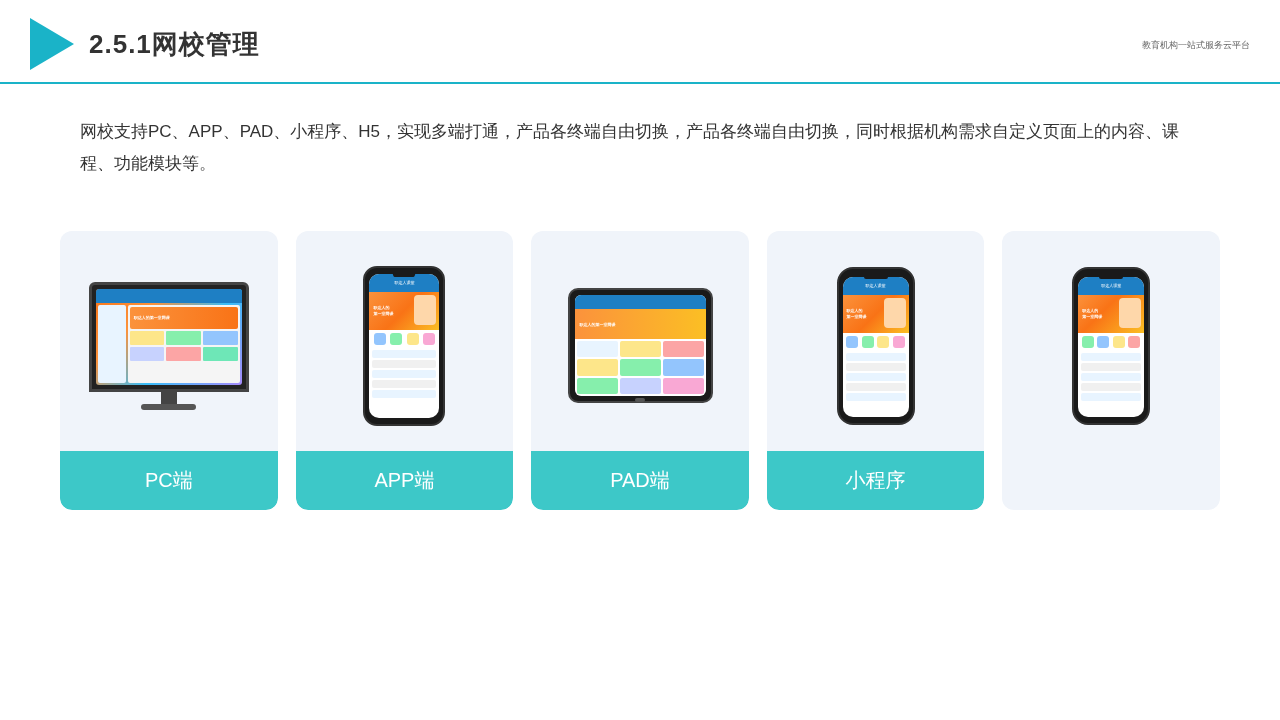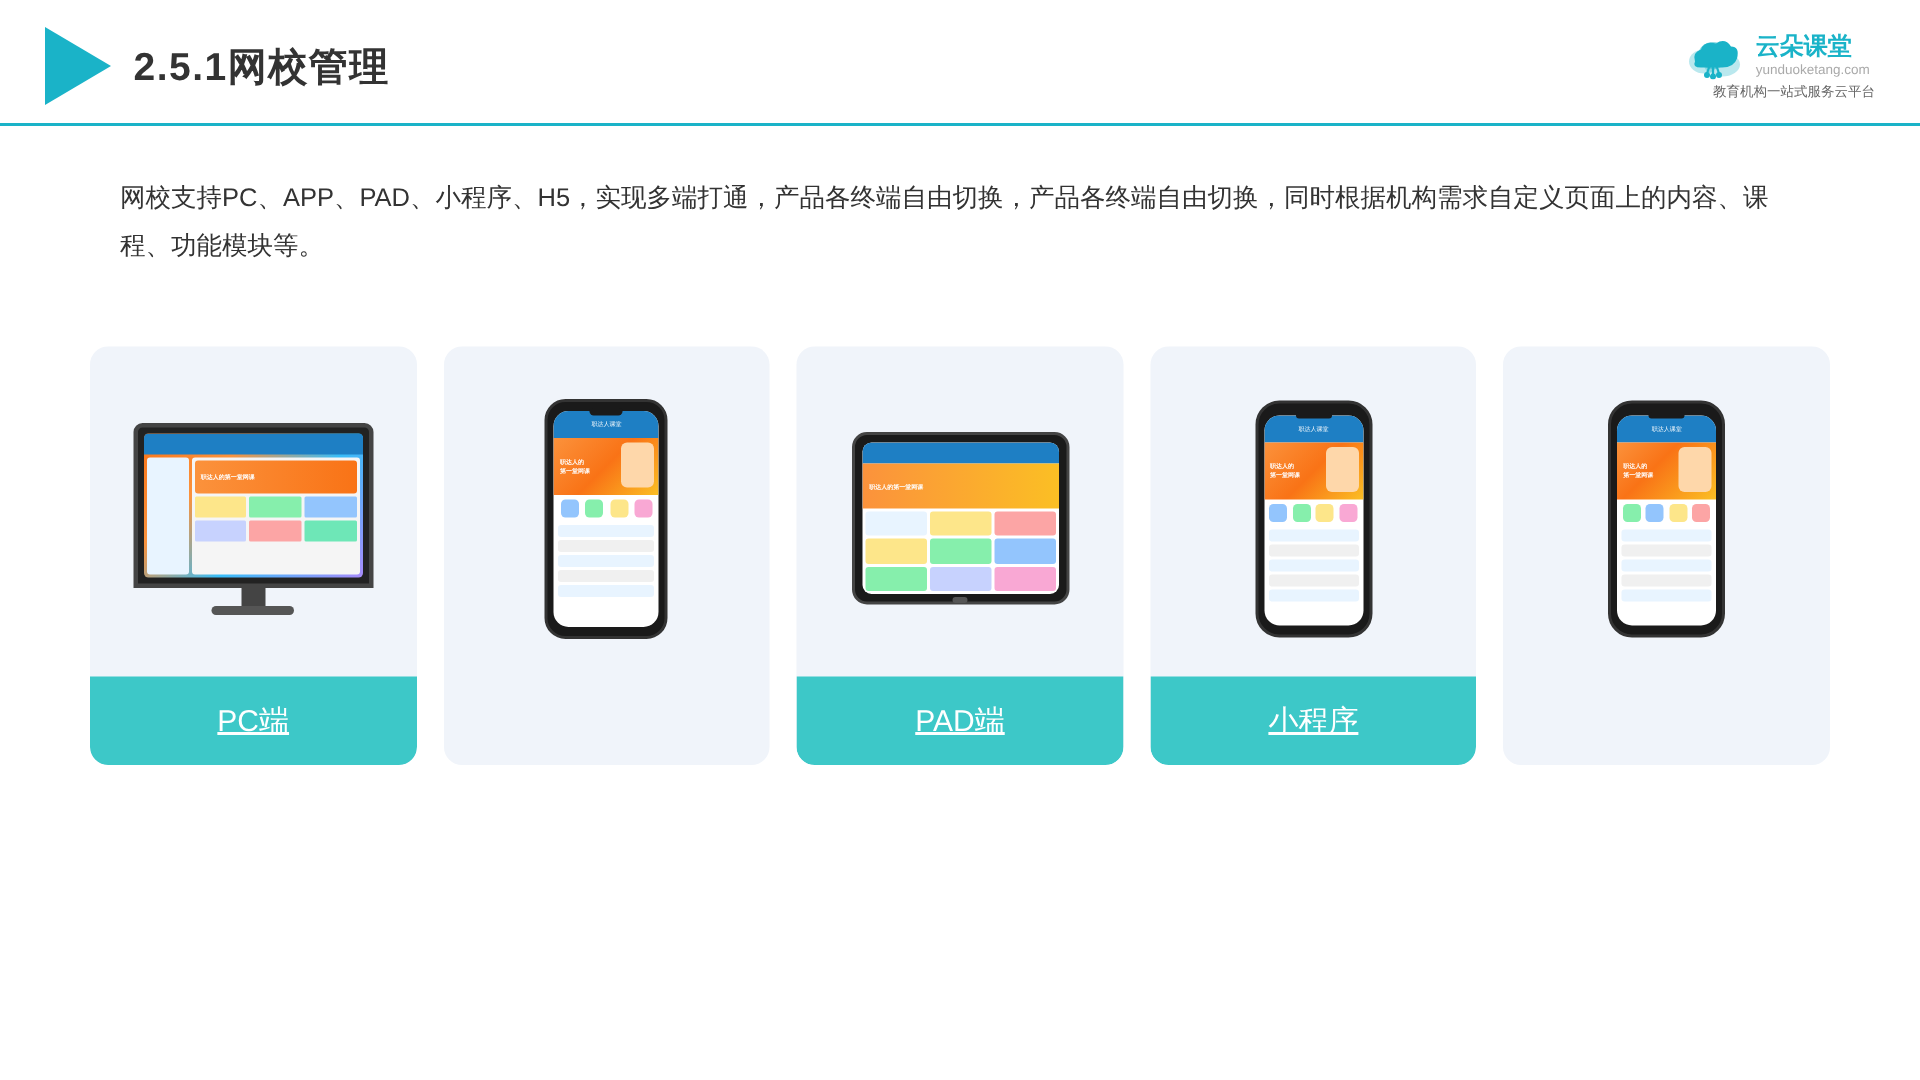--- a/index.html
+++ b/index.html
@@ -104,21 +104,20 @@
 
     .card-label {
       width: 100%;
       background: #3dc8c8;
       color: white;
       text-align: center;
       font-size: 20px;
       padding: 16px 0;
       font-weight: 500;
       border-radius: 0 0 12px 12px;
-      text-decoration: underline;
     }
 
     
     .pc-mockup {
       display: flex;
       flex-direction: column;
       align-items: center;
     }
     .pc-screen-outer {
       width: 160px;
@@ -407,37 +406,20 @@
   </style>
 </head>
 <body>
 
 <div class="header">
   <div class="header-left">
     <div class="logo-triangle"></div>
     <h1 class="page-title">2.5.1网校管理</h1>
   </div>
   <div class="header-right">
-    <div class="brand-logo">
-
-      <svg class="cloud-icon" viewBox="0 0 44 32" fill="none" xmlns="http://www.w3.org/2000/svg">
-        <ellipse cx="16" cy="20" rx="10" ry="8" fill="#1ab3c8" opacity="0.3"></ellipse>
-        <ellipse cx="28" cy="22" rx="12" ry="8" fill="#1ab3c8" opacity="0.3"></ellipse>
-        <ellipse cx="22" cy="16" rx="10" ry="9" fill="#1ab3c8" opacity="0.5"></ellipse>
-        <path d="M10 20 Q8 14 14 12 Q16 6 24 8 Q30 4 34 10 Q40 10 38 18 Q36 24 28 24 L14 24 Q8 24 10 20Z" fill="#1ab3c8"></path>
-        <path d="M18 28 L20 22 M22 28 L22 22 M26 28 L24 22" stroke="#1ab3c8" stroke-width="1.5" stroke-linecap="round"></path>
-        <circle cx="18" cy="29" r="2" fill="#1ab3c8"></circle>
-        <circle cx="22" cy="30" r="2" fill="#1ab3c8"></circle>
-        <circle cx="26" cy="29" r="2" fill="#1ab3c8"></circle>
-      </svg>
-      <div>
-        <div class="brand-text">云朵课堂</div>
-        <div style="font-size:9px;color:#aaa;">yunduoketang.com</div>
-      </div>
-    </div>
     <div class="brand-sub">教育机构一站式服务云平台</div>
   </div>
 </div>
 
 <div class="description">
   <p>网校支持PC、APP、PAD、小程序、H5，实现多端打通，产品各终端自由切换，产品各终端自由切换，同时根据机构需求自定义页面上的内容、课程、功能模块等。</p>
 </div>
 
 <div class="cards-container">
 
@@ -496,20 +478,21 @@
               <div class="phone-row"></div>
               <div class="phone-row"></div>
               <div class="phone-row"></div>
               <div class="phone-row"></div>
               <div class="phone-row"></div>
             </div>
           </div>
         </div>
       </div>
     </div>
+    <div class="card-label">APP端</div>
   </div>
 
   <div class="card">
     <div class="card-image-area">
       <div class="tablet-mockup">
         <div class="tablet-outer">
           <div class="tablet-home-btn"></div>
           <div class="tablet-screen">
             <div class="tablet-header-bar"></div>
             <div class="tablet-banner">

